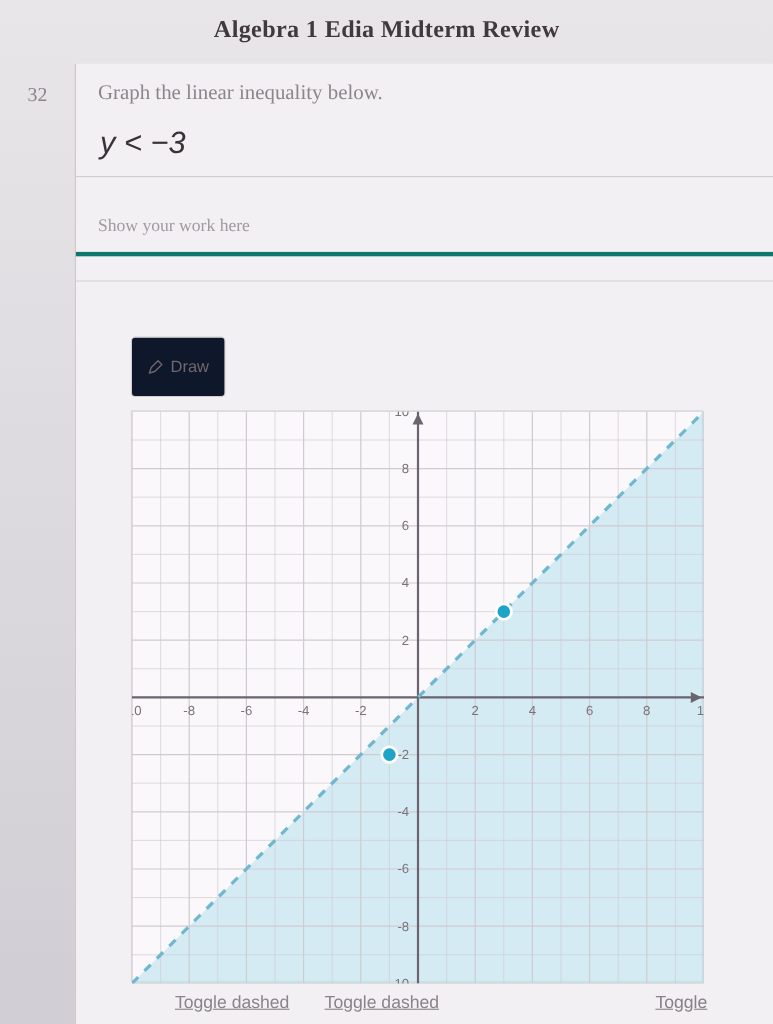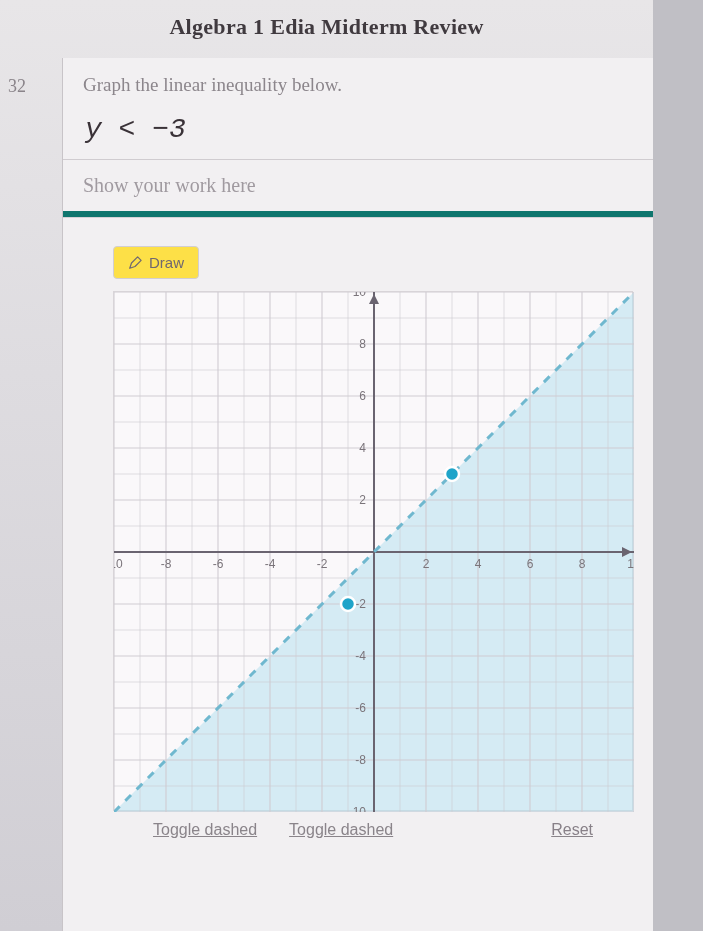--- a/index.html
+++ b/index.html
@@ -4,97 +4,97 @@
 <style>
   * { box-sizing: border-box; margin: 0; padding: 0; }
   body {
     font-family: Georgia, 'Times New Roman', serif;
     background: #c0bfc5;
     width: 703px;
     height: 931px;
     overflow: hidden;
   }
   .page {
-    width: 653px;
+    width: 703px;
     height: 931px;
     background: linear-gradient(180deg, #e8e6e8 0%, #dedce0 40%, #d0ced4 100%);
     position: relative;
     display: flex;
     flex-direction: column;
   }
   .header {
     text-align: center;
     padding: 14px 0 18px 0;
   }
   .header-title {
     font-size: 22px;
     font-weight: bold;
     color: #403a3f;
     letter-spacing: 0.3px;
   }
   .content {
     flex: 1;
     display: flex;
-    gap: 28px;
   }
   .qnum-col {
     width: 68px;
     padding-top: 18px;
     text-align: center;
   }
   .qnum {
     font-size: 18px;
     color: #8a848a;
     font-weight: 500;
   }
   .main-col {
     flex: 1;
     background: #f2f0f2;
     border-left: 1px solid #c8c4c8;
     display: flex;
     flex-direction: column;
+    justify-content: space-between;
   }
   .prompt-block {
     padding: 16px 20px 14px 20px;
     border-bottom: 1px solid #d0ccd0;
   }
   .prompt-text {
     font-size: 19px;
     color: #8c868c;
     margin-bottom: 18px;
   }
   .inequality {
-    font-family: Liberation Mono, monospace;
+    font-family: Liberation Sans, sans-serif;
     font-size: 28px;
     color: #3a3238;
     font-style: italic;
     padding-left: 2px;
   }
   .work-block {
     padding: 14px 20px;
-    border-bottom: 6px solid #0f766e;
-    font-size: 20px;
+    border-bottom: 4px solid #0f766e;
+    font-size: 16px;
     color: #a09aa0;
   }
   .rule {
     height: 1px;
     background: #d6d2d6;
     margin: 0;
   }
   .graph-block {
     padding: 28px 20px 10px 40px;
   }
   .draw-btn {
     display: inline-flex;
     align-items: center;
     gap: 7px;
-    background: #fde047;
+    background: #0f172a;
     border: 1px solid #d2ced2;
     border-radius: 4px;
-    padding: 7px 14px;
+    padding: 18px 14px;
     font-family: Arial, Helvetica, sans-serif;
     font-size: 15px;
     color: #706870;
     cursor: pointer;
     margin-bottom: 12px;
     margin-left: 10px;
   }
   .draw-btn .pencil {
     width: 14px;
     height: 14px;
@@ -227,18 +227,18 @@
               <line x1="0" y1="520" x2="520" y2="0" stroke="#6fb8cf" stroke-width="3" stroke-dasharray="8,8"></line>
               <circle cx="234" cy="312" r="7" fill="#1fa4c9" stroke="#fff" stroke-width="2.5"></circle>
               <circle cx="338" cy="182" r="7" fill="#1fa4c9" stroke="#fff" stroke-width="2.5"></circle>
             </svg>
         </div>
 
         <div class="footer-controls">
           <span>Toggle dashed</span>
           <span>Toggle dashed</span>
           <span class="spacer"></span>
-          <span class="reset">Reset</span>
+          <span class="reset">Toggle</span>
         </div>
       </div>
     </div>
   </div>
 </div>
 
 </body></html>

